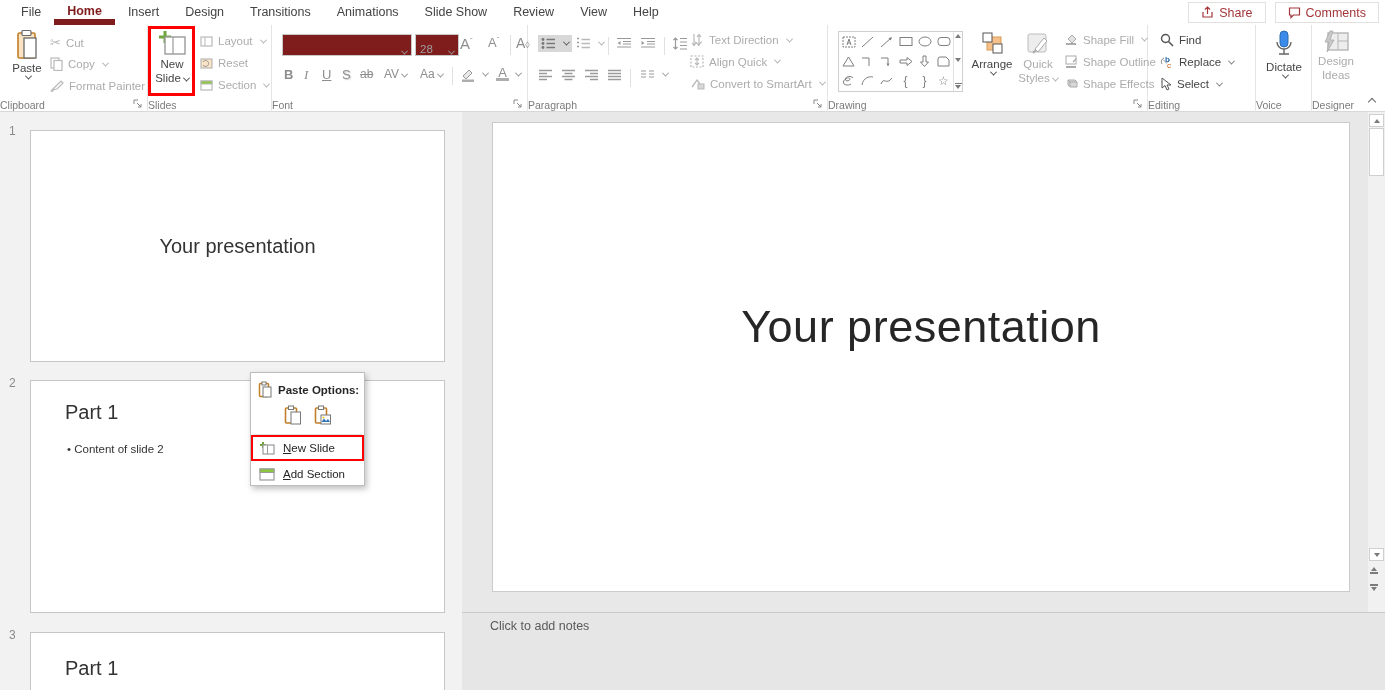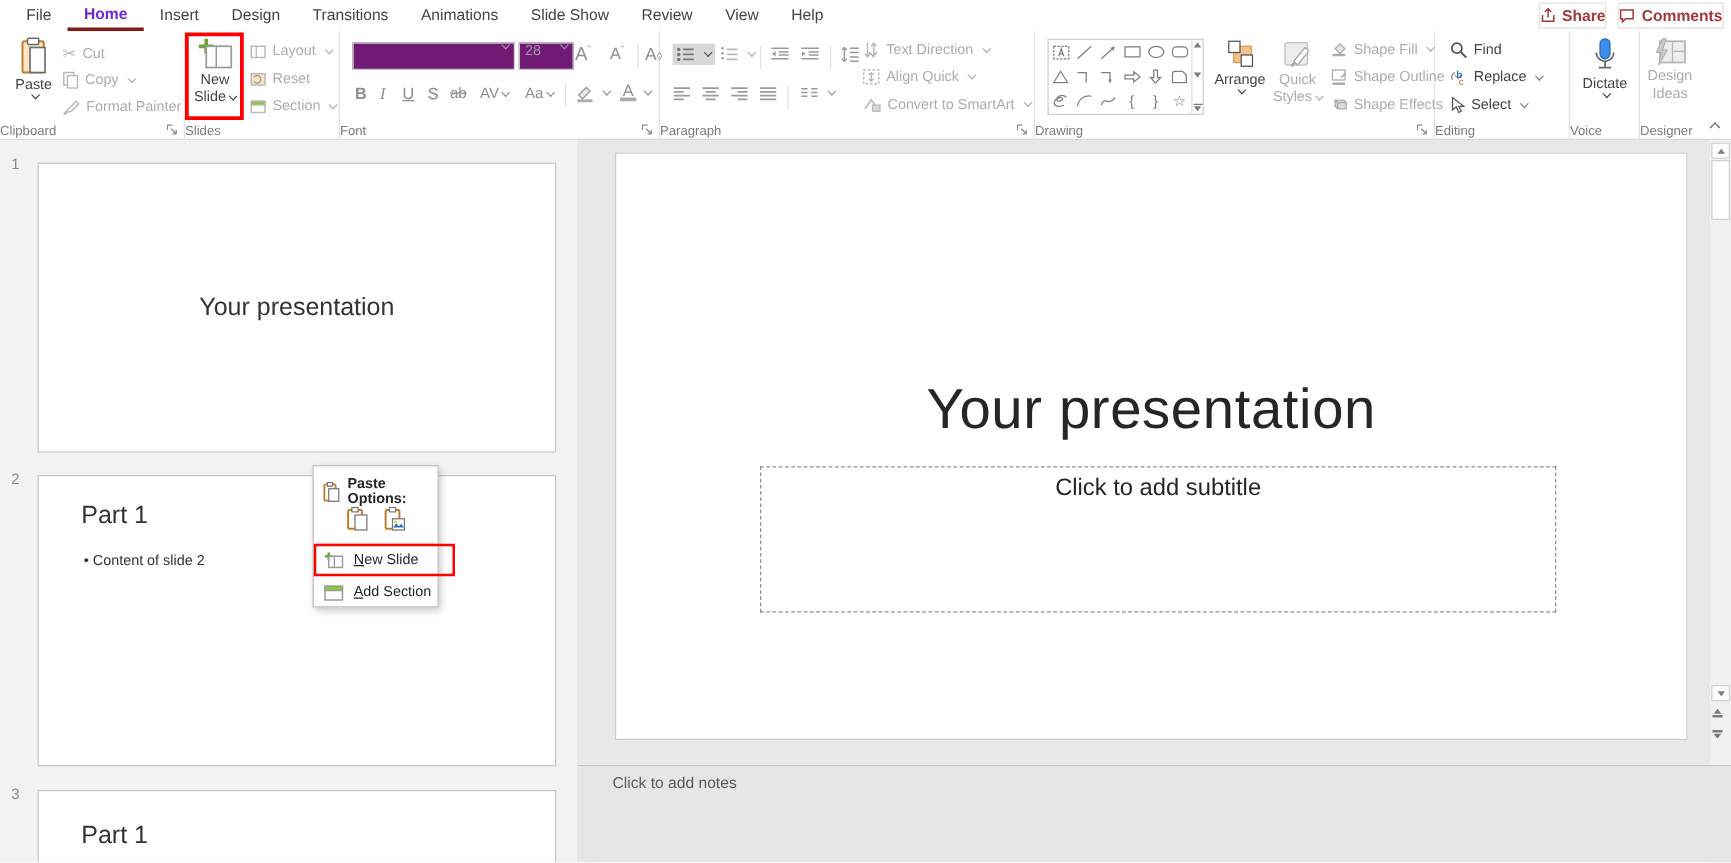--- a/index.html
+++ b/index.html
@@ -2,37 +2,37 @@
 <html><head>
 <meta charset="utf-8">
 <style>
   * { margin:0; padding:0; box-sizing:border-box; }
   html,body { width:1385px; height:690px; overflow:hidden; }
   body { position:relative; background:#fff; font-family:"Liberation Sans",sans-serif; color:#444; }
 
   
   .menubar { position:absolute; top:0; left:0; right:0; height:25px; background:#fff; display:flex; align-items:center; padding-left:8px; }
   .tab { height:25px; line-height:24px; padding:0 13px; font-size:12.5px; color:#444; cursor:default; }
-  .tab.active { color:#6d28d9; font-weight:700; border-bottom:3px solid #7f1d1d; line-height:22px; }
+  .tab.active { color:#7f1d1d; font-weight:700; border-bottom:6px solid #7f1d1d; line-height:22px; }
   .topright { position:absolute; right:6px; top:2px; display:flex; gap:9px; }
-  .tr-btn { display:flex; align-items:center; gap:5px; height:21px; padding:0 0; background:#fff; border:1px solid #E3E1DE; color:#A4373A; font-size:12.5px; font-weight:700; }
+  .tr-btn { display:flex; align-items:center; gap:5px; height:21px; padding:0 12px; background:#fff; border:1px solid #E3E1DE; color:#A4373A; font-size:12.5px; font-weight:400; }
 
   
   .ribbon { position:absolute; top:25px; left:0; right:0; height:87px; background:#fff; border-bottom:1px solid #D8D8D8; }
   .grp { position:absolute; top:0; height:87px; border-right:1px solid #E4E4E4; }
   .grp-label { position:absolute; bottom:1px; left:0; right:0; text-align:left; font-size:10.5px; color:#7B7B7B; }
   .launcher { position:absolute; bottom:3px; right:4px; width:10px; height:10px; }
   .bigbtn { position:absolute; display:flex; flex-direction:column; align-items:center; justify-content:flex-start; font-size:11.5px; color:#444; text-align:center; line-height:1.25; cursor:default; }
   .smbtn { position:absolute; display:flex; align-items:center; gap:5px; font-size:11.5px; white-space:nowrap; cursor:default; }
   .dis { color:#ACACAC; }
   .chev { display:inline-block; width:5px; height:5px; border-right:1.3px solid currentColor; border-bottom:1.3px solid currentColor; transform:rotate(45deg) translate(-1px,-1px); margin-left:3px; }
   .chev-up { display:inline-block; width:6px; height:6px; border-right:1.5px solid currentColor; border-bottom:1.5px solid currentColor; transform:rotate(225deg); }
   .vdiv { position:absolute; width:1px; background:#E0E0E0; }
   .fbtn { position:absolute; font-size:13px; color:#8E8E8E; cursor:default; }
-  .combo { position:absolute; height:22px; background:#701a75; border:1px solid #C9C9C9; display:flex; align-items:flex-start; justify-content:space-between; padding:0 4px; font-size:11.5px; color:#9E9E9E; }
+  .combo { position:absolute; height:22px; background:#7f1d1d; border:1px solid #C9C9C9; display:flex; align-items:flex-end; justify-content:space-between; padding:0 4px; font-size:11.5px; color:#9E9E9E; }
   .selbox { background:#D8D8D8; }
   .annot { position:absolute; border:3px solid #FE0000; pointer-events:none; z-index:5; }
 
   
   .content { position:absolute; top:112px; left:0; right:0; bottom:0; }
   .thumb-panel { position:absolute; left:0; top:0; width:462px; height:578px; background:#F2F2F2; overflow:hidden; }
   .slide-num { position:absolute; font-size:12px; color:#8A8A8A; }
   .thumb { position:absolute; left:30px; width:415px; background:#fff; border:1px solid #C6C6C6; overflow:hidden; }
   .vscroll { position:absolute; top:0; background:#F0F0F0; }
   .sc-btn { position:absolute; left:1px; right:1px; height:13px; background:#fff; border:1px solid #CFCFCF; display:flex; align-items:center; justify-content:center; }
@@ -43,21 +43,21 @@
   .canvas { position:absolute; left:462px; top:0; width:906px; height:500px; background:#E8E8E8; }
   .main-slide { position:absolute; left:30px; top:10px; width:858px; height:470px; background:#fff; border:1px solid #CBCBCB; }
   .slide-title { position:absolute; top:178px; left:0; right:0; text-align:center; font-size:45px; font-weight:400; color:#262626; letter-spacing:.5px; }
   .subtitle-box { position:absolute; left:115px; top:250px; width:637px; height:117px; border:1px dashed #909090; }
   .subtitle-text { margin-top:6px; text-align:center; font-size:19px; color:#262626; }
 
   .notes { position:absolute; left:462px; top:500px; width:923px; height:78px; background:#E6E6E6; border-top:1px solid #C9C9C9; }
   .notes-text { position:absolute; left:28px; top:6px; font-size:12.5px; color:#5A5A5A; }
 
   
-  .ctx { position:absolute; left:250px; top:372px; width:101px; height:114px; background:#fff; border:1px solid #BDBDBD; box-shadow:2px 3px 6px rgba(0,0,0,.25); z-index:10; font-size:11.5px; color:#262626; }
+  .ctx { position:absolute; left:250px; top:372px; width:115px; height:114px; background:#fff; border:1px solid #BDBDBD; box-shadow:2px 3px 6px rgba(0,0,0,.25); z-index:10; font-size:11.5px; color:#262626; }
   .ctx-head { position:absolute; left:7px; top:8px; display:flex; align-items:center; gap:6px; font-weight:700; }
   .ctx-icons { position:absolute; left:0; right:0; top:32px; display:flex; justify-content:center; gap:12px; }
   .ctx-sep { position:absolute; left:2px; right:2px; top:61px; height:1px; background:#E2E2E2; }
   .ctx-item { position:absolute; left:3px; display:flex; align-items:center; gap:8px; height:24px; width:107px; padding-left:5px; }
   .ctx-item .lbl { display:block; }
   .ctx-item .lbl::first-letter { text-decoration:underline; }
 
   .ic { display:inline-block; vertical-align:middle; flex:none; }
   .shape-cell { width:19px; height:19px; display:flex; align-items:center; justify-content:center; color:#7E7E7E; font-size:12px; }
 </style>
@@ -527,23 +527,20 @@
       </div>
     <div class="sc-thumb" style="top:16px;height:152px"></div>
     <div class="sc-btn" style="top:563px">
         <span class="tri-dn"></span>
       </div>
   </div>
 
   <div class="canvas">
     <div class="main-slide">
       <div class="slide-title">Your presentation</div>
-      <div class="subtitle-box">
-        <div class="subtitle-text">Click to add subtitle</div>
-      </div>
     </div>
   </div>
 
   <div class="vscroll" style="left:1368px;width:17px;height:578px;background:#F1F1F1">
     <div class="sc-btn" style="top:2px">
         <span class="tri-up"></span>
       </div>
     <div class="sc-thumb" style="top:16px;height:48px"></div>
     <div class="sc-btn" style="top:436px">
         <span class="tri-dn"></span>

